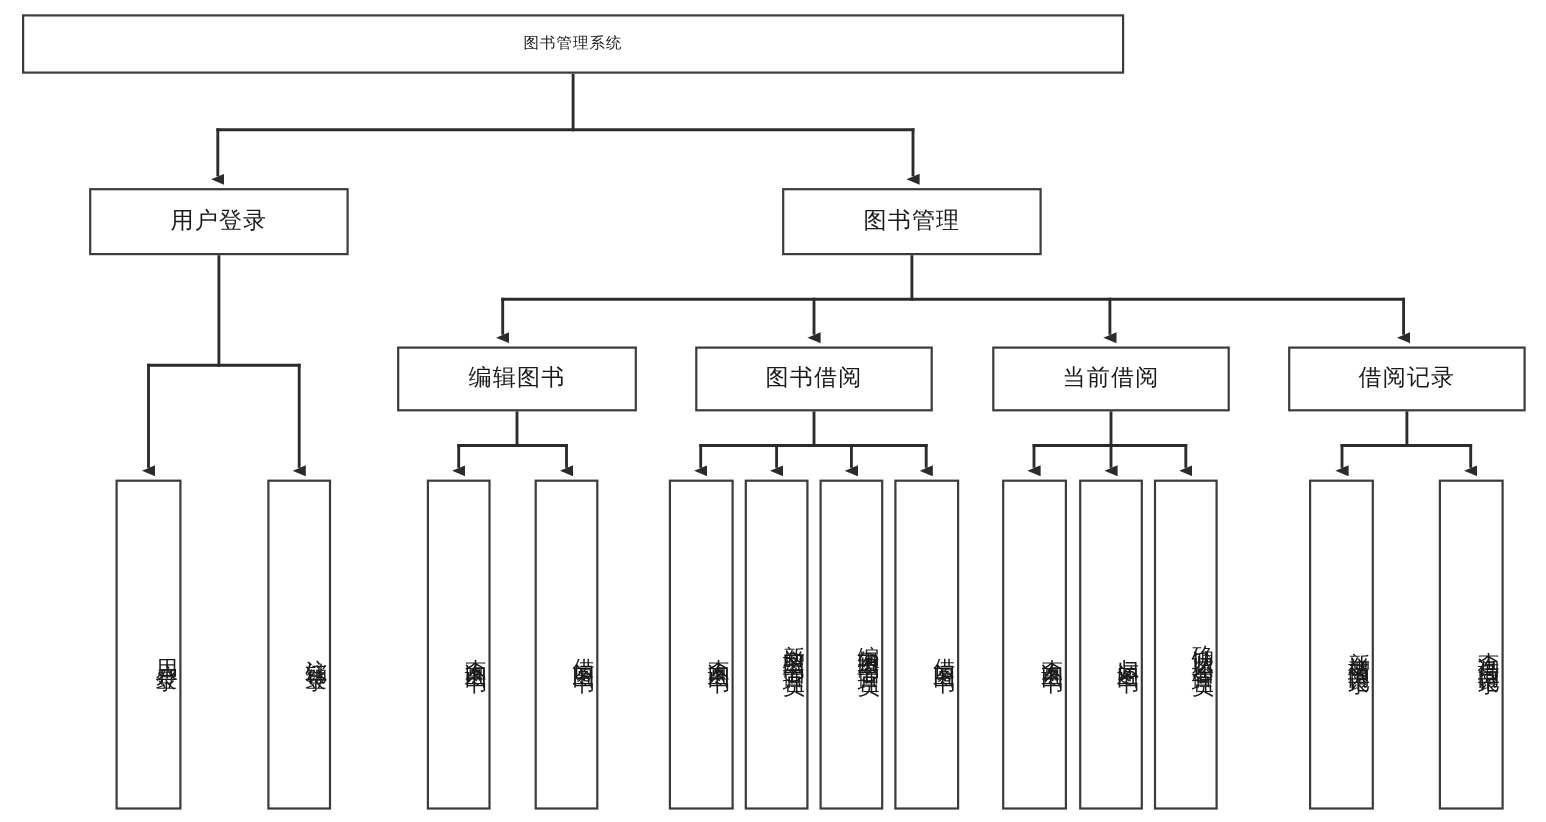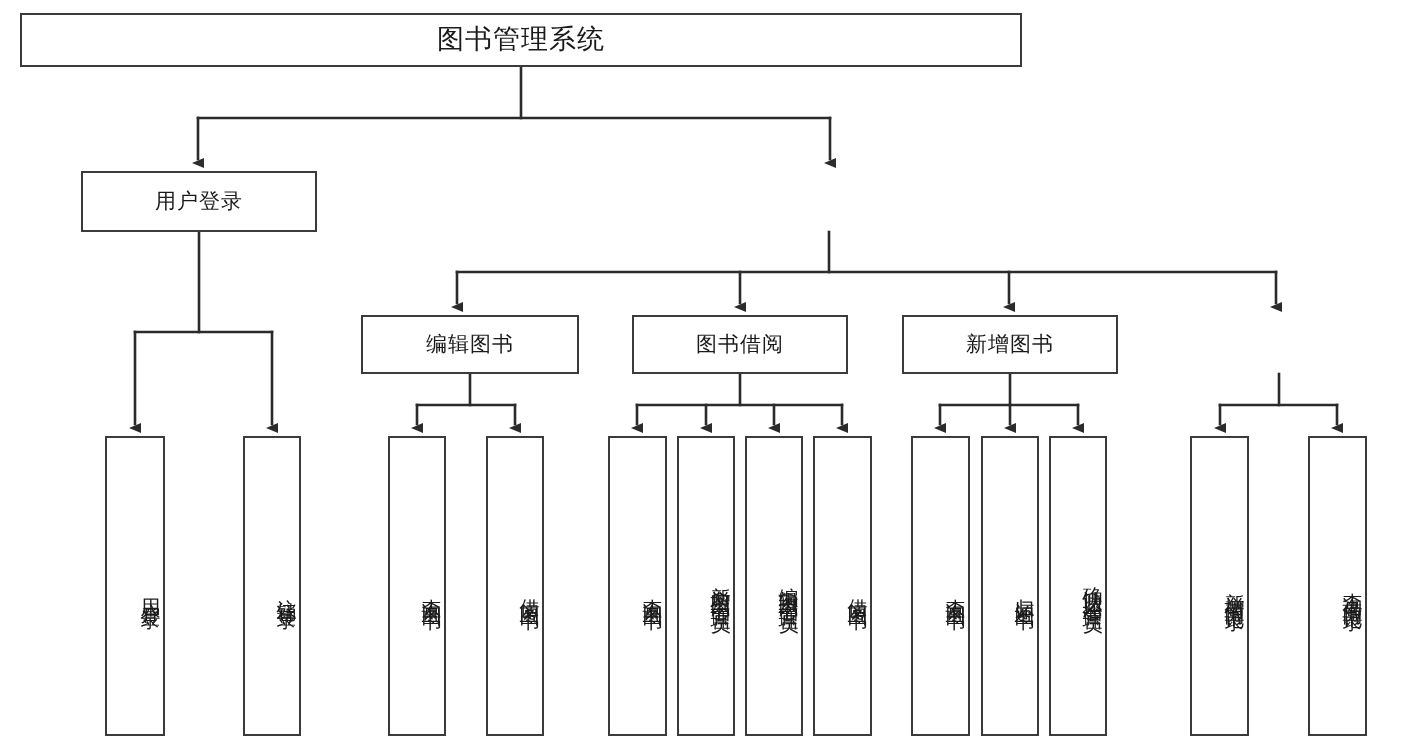--- a/index.html
+++ b/index.html
@@ -32,21 +32,21 @@
     border: 2px solid #3b3b3b;
     display: flex;
     align-items: center;
     justify-content: center;
     color: #1a1a1a;
     font-size: 21px;
     line-height: 1.25;
     letter-spacing: 1px;
     z-index: 2;
   }
-  .node.root { font-size: 27px; }
+  .node.root { font-size: 14px; }
   .node.level2 { font-size: 21px; }
   .node.level3 { font-size: 21px; }
   .node.leaf {
     font-size: 20px;
     writing-mode: vertical-rl;
     text-orientation: upright;
     align-items: flex-start;
     justify-content: center;
     padding-top: 10px;
     letter-spacing: 4px;
@@ -115,24 +115,26 @@
       <path d="M1279,374 L1279,405"></path>
       <path d="M1220,405 L1337,405"></path>
       <path d="M1220,405 L1220,424" marker-end="url(#arrow)"></path>
       <path d="M1337,405 L1337,424" marker-end="url(#arrow)"></path>
     </g>
   </svg>
 
   <div class="node root" style="left: 20px; top: 13px; width: 1002px; height: 54px;">图书管理系统</div>
 
   <div class="node level2" style="left: 81px; top: 171px; width: 236px; height: 61px;">用户登录</div>
+  <div class="node level2" style="left: 711px; top: 171px; width: 236px; height: 61px;">图书管理</div>
 
   <div class="node level3" style="left: 361px; top: 315px; width: 218px; height: 59px;">编辑图书</div>
   <div class="node level3" style="left: 632px; top: 315px; width: 216px; height: 59px;">图书借阅</div>
-  <div class="node level3" style="left: 902px; top: 315px; width: 216px; height: 59px;">新增图书</div>
+  <div class="node level3" style="left: 902px; top: 315px; width: 216px; height: 59px;">当前借阅</div>
+  <div class="node level3" style="left: 1171px; top: 315px; width: 216px; height: 59px;">借阅记录</div>
 
   <div class="node leaf" style="left: 105px; top: 436px; width: 60px; height: 300px;">用户登录</div>
   <div class="node leaf" style="left: 243px; top: 436px; width: 58px; height: 300px;">注销登录</div>
   <div class="node leaf" style="left: 388px; top: 436px; width: 58px; height: 300px;">查询图书</div>
   <div class="node leaf" style="left: 486px; top: 436px; width: 58px; height: 300px;">借阅图书</div>
   <div class="node leaf" style="left: 608px; top: 436px; width: 59px; height: 300px;">查询图书</div>
   <div class="node leaf tall-text" style="left: 677px; top: 436px; width: 58px; height: 300px;">新增图书（管理员）</div>
   <div class="node leaf tall-text" style="left: 745px; top: 436px; width: 58px; height: 300px;">编辑图书（管理员）</div>
   <div class="node leaf" style="left: 813px; top: 436px; width: 59px; height: 300px;">借阅图书</div>
   <div class="node leaf" style="left: 911px; top: 436px; width: 59px; height: 300px;">查询图书</div>

